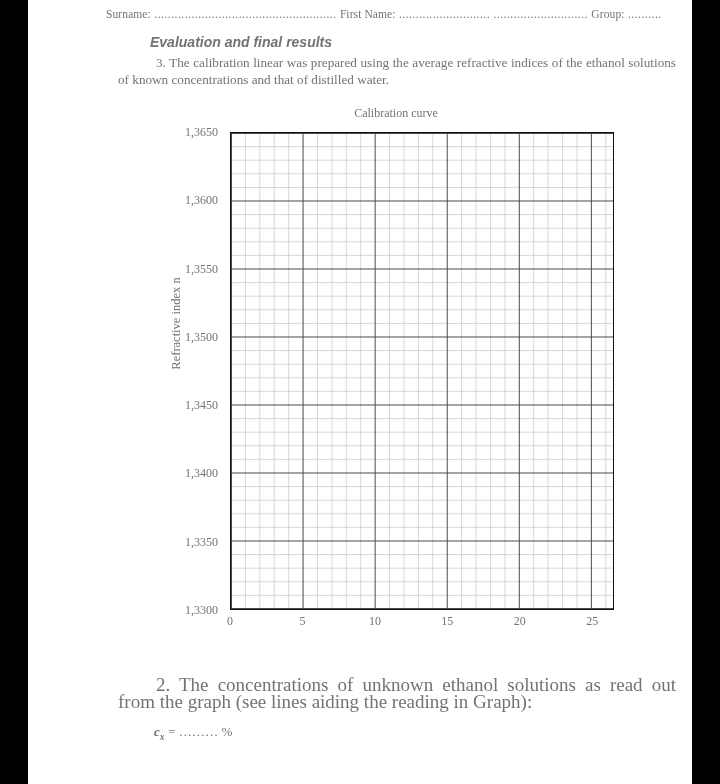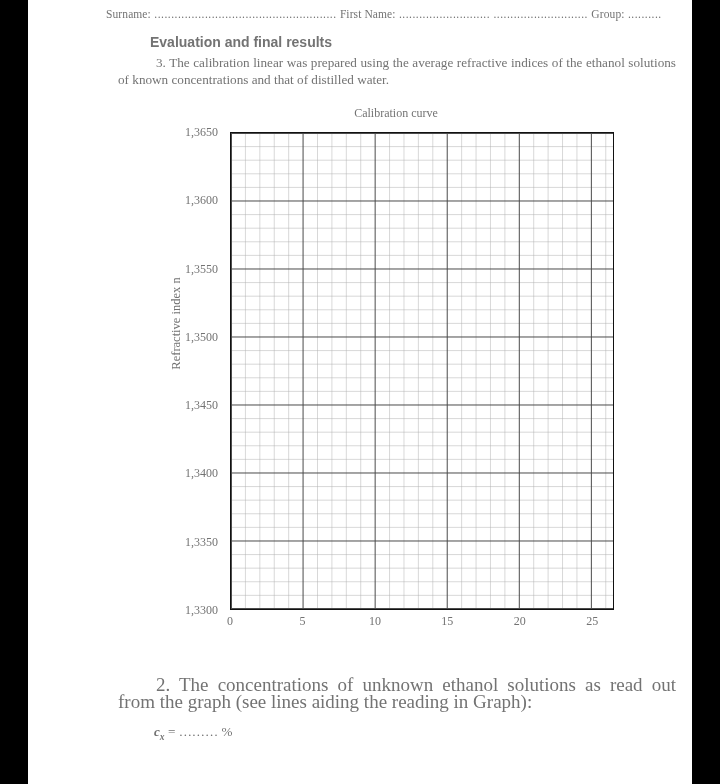--- a/index.html
+++ b/index.html
@@ -28,20 +28,21 @@
   }
   .header-line .dots {
     letter-spacing: 0.5px;
   }
   .section-title {
     position: absolute;
     top: 34px;
     left: 122px;
     font-size: 14px;
     font-weight: bold;
+    font-style: italic;
     font-family: "Liberation Sans", sans-serif;
   }
   .para1 {
     position: absolute;
     top: 54px;
     left: 90px;
     width: 558px;
     font-size: 13.2px;
     line-height: 17px;
     text-align: justify;

